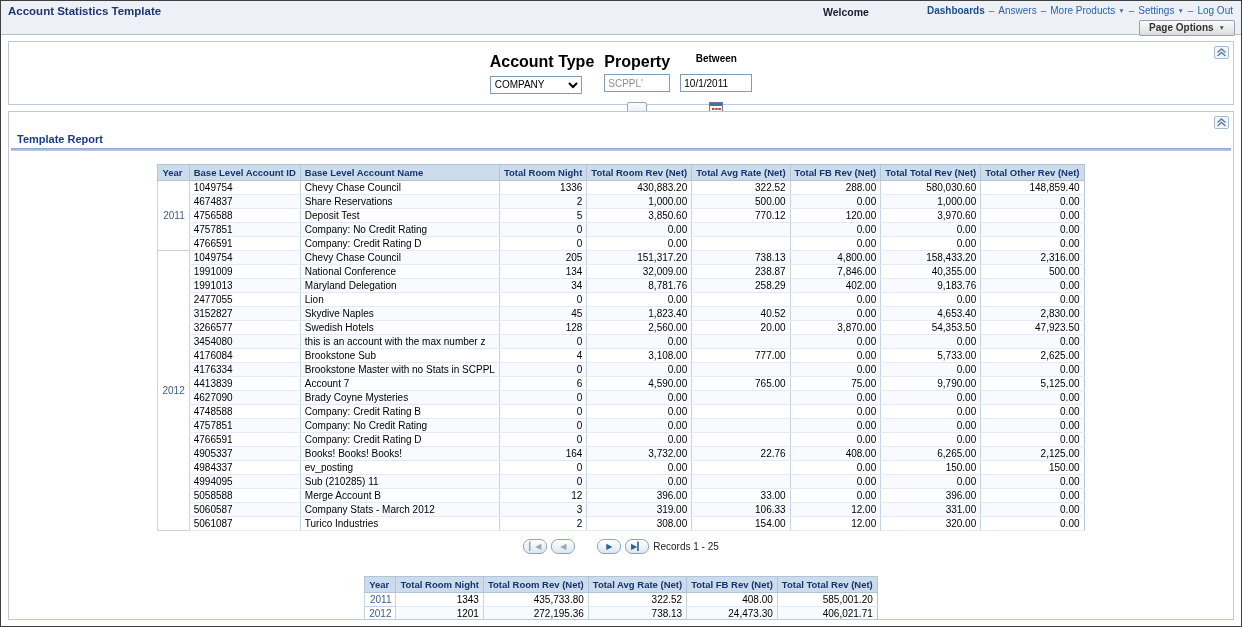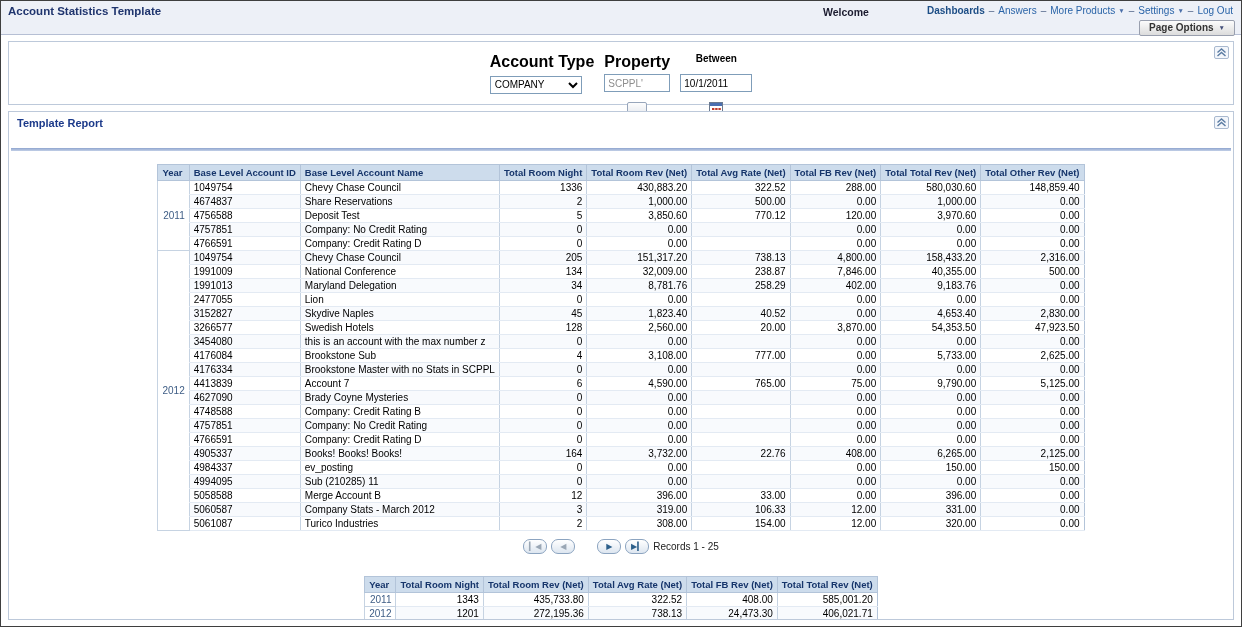--- a/index.html
+++ b/index.html
@@ -35,21 +35,21 @@
   select.f-select { width:92px; height:18px; font-size:10px; font-family:"Liberation Sans",sans-serif; border:1px solid #7f9db9; background:#fff; }
   input.f-input { height:18px; border:1px solid #7f9db9; font-size:10px; font-family:"Liberation Sans",sans-serif; padding:0 3px; }
   .prop-input { width:66px; color:#8d8d8d; }
   .date-input { width:72px; color:#000; }
   .dots-btn { width:20px; height:17px; font-size:9px; color:#444; background:linear-gradient(#fdfdfd,#dfe3ea); border:1px solid #98a6bb; border-radius:2px; cursor:pointer; line-height:9px; }
   .inline-label { font-size:10px; color:#000; white-space:nowrap; padding-top:3px;font-weight:bold; }
   .cal-btn { width:15px; height:15px; border:0; background:transparent; padding:0; cursor:pointer; }
   .go-btn { height:18px; padding:0 8px; font-size:10px; font-weight:bold; color:#223; background:linear-gradient(#fefefe,#dbe4ef); border:1px solid #8ca4c0; border-radius:2px; cursor:pointer; margin-left:4px; }
 
   
-  .report-title { position:absolute; top:5px; left:8px; font-size:11px; font-weight:bold; color:#1c3a8a; }
+  .report-title { position:absolute; top:21px; left:8px; font-size:11px; font-weight:bold; color:#1c3a8a; }
   .report-divider { position:absolute; top:36px; left:2px; right:2px; height:3px; background:linear-gradient(#8fa5cf,#c2cfe6); }
   .report-body { position:absolute; top:44px; left:0; right:0; bottom:0; overflow:hidden; }
 
   table.grid { border-collapse:collapse; border:1px solid #b3c4d9; margin:8px auto; }
   .grid th { background:#cddcec; color:#16356b; font-size:9.5px; font-weight:bold; text-align:left;
       padding:2px 4px; border-left:1px solid #b3c4d9; border-bottom:1px solid #b3c4d9; white-space:nowrap; height:15px; }
   .grid td { font-size:10px; color:#000; padding:0 4px; height:14px; line-height:13px;
       border-left:1px solid #c6d3e2; border-bottom:1px solid #e3eaf3; white-space:nowrap; overflow:hidden; }
   .grid td.num, .grid th.num { text-align:right; }
   .grid tbody tr:nth-child(even) td { background:#f8fafd; }

